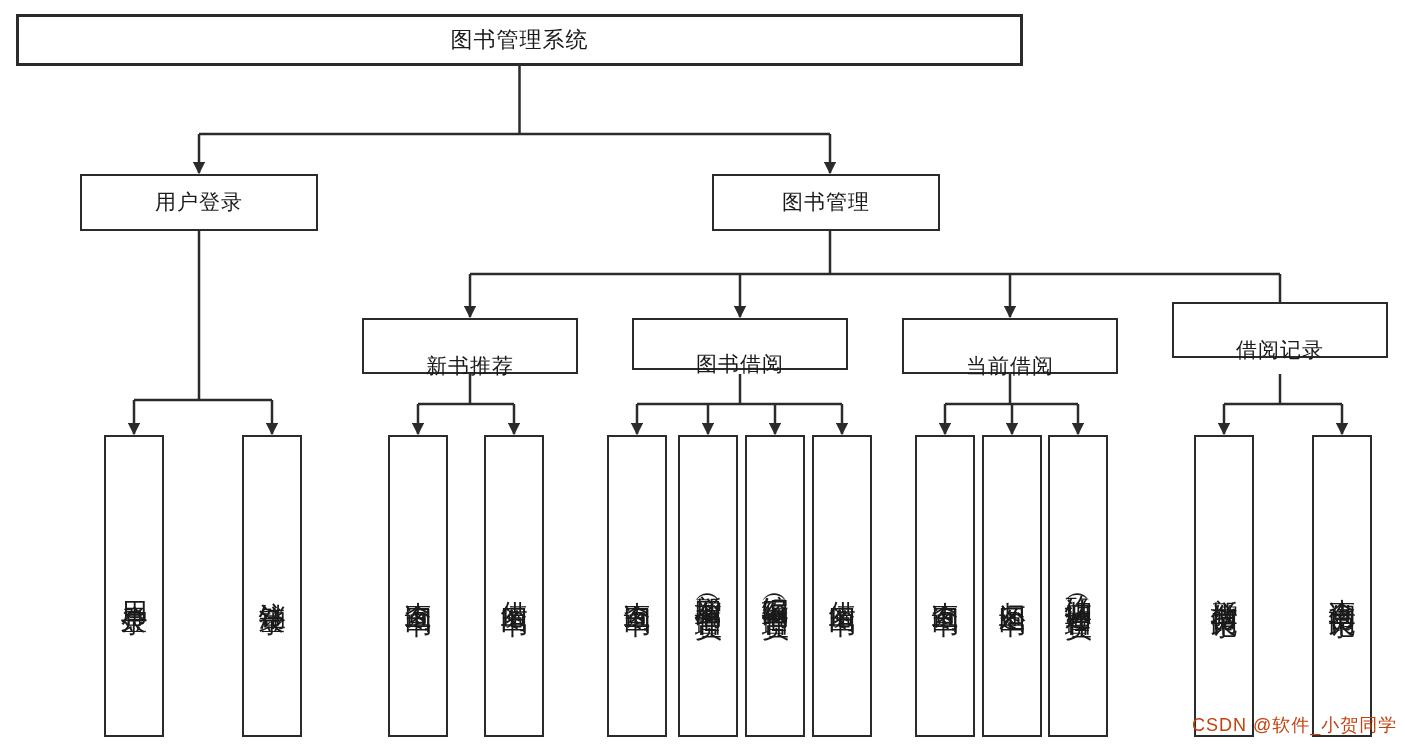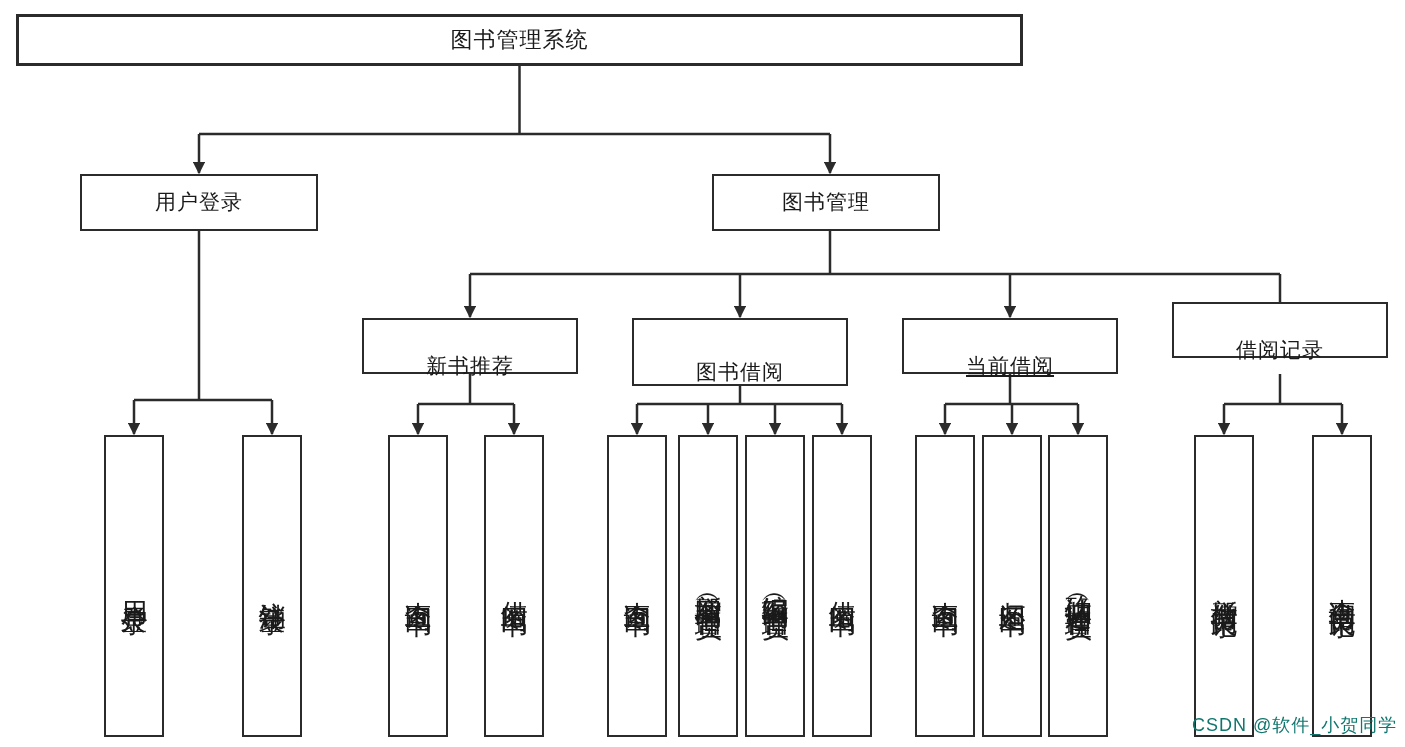--- a/index.html
+++ b/index.html
@@ -15,21 +15,21 @@
              white-space:nowrap;}
   .node.lvl1 .lbl{font-size:21px;}
   .node.lvl2 .lbl{font-size:21px;margin-top:40px;}
   .leaf{position:absolute;box-sizing:border-box;background:#fff;
         border:2px solid #2b2b2b;display:flex;align-items:center;
         justify-content:center;overflow:hidden;}
   .leaf .vlbl{writing-mode:vertical-rl;text-orientation:upright;
               font-size:27px;line-height:1.06;letter-spacing:3px;
               color:#1a1a1a;white-space:nowrap;}
   .watermark{position:absolute;left:1192px;top:713px;font-size:18px;
-             color:#0f766e;letter-spacing:1px;white-space:nowrap;
+             color:#c2410c;letter-spacing:1px;white-space:nowrap;
              font-family:"Liberation Sans","DejaVu Sans",sans-serif;}
 </style>
 </head>
 <body>
 
 <div id="stage">
 
   <svg id="wires" viewBox="0 0 1405 747" xmlns="http://www.w3.org/2000/svg">
     <defs>
       <marker id="arrow" viewBox="0 0 10 10" refX="9" refY="5" markerWidth="5" markerHeight="5" orient="auto-start-reverse">
@@ -80,24 +80,24 @@
   <div class="node lvl1" id="n1-0" style="left: 80px; top: 174px; width: 238px; height: 57px;">
     <span class="lbl">用户登录</span>
   </div>
   <div class="node lvl1" id="n1-1" style="left: 712px; top: 174px; width: 228px; height: 57px;">
     <span class="lbl">图书管理</span>
   </div>
 
   <div class="node lvl2" id="n2-0" style="left: 362px; top: 318px; width: 216px; height: 56px;">
     <span class="lbl">新书推荐</span>
   </div>
-  <div class="node lvl2" id="n2-1" style="left: 632px; top: 318px; width: 216px; height: 68px;">
+  <div class="node lvl2" id="n2-1" style="left: 632px; top: 318px; width: 216px; height: 52px;">
     <span class="lbl">图书借阅</span>
   </div>
-  <div class="node lvl2" id="n2-2" style="left: 902px; top: 318px; width: 216px; height: 56px; text-decoration: underline;">
+  <div class="node lvl2" id="n2-2" style="left: 902px; top: 318px; width: 216px; height: 56px;">
     <span class="lbl">当前借阅</span>
   </div>
   <div class="node lvl2" id="n2-3" style="left: 1172px; top: 302px; width: 216px; height: 56px;">
     <span class="lbl">借阅记录</span>
   </div>
 
   <div class="leaf" id="lf-0" style="left: 104px; top: 435px; width: 60px; height: 302px;">
     <span class="vlbl">用户登录</span>
   </div>
   <div class="leaf" id="lf-1" style="left: 242px; top: 435px; width: 60px; height: 302px;">

